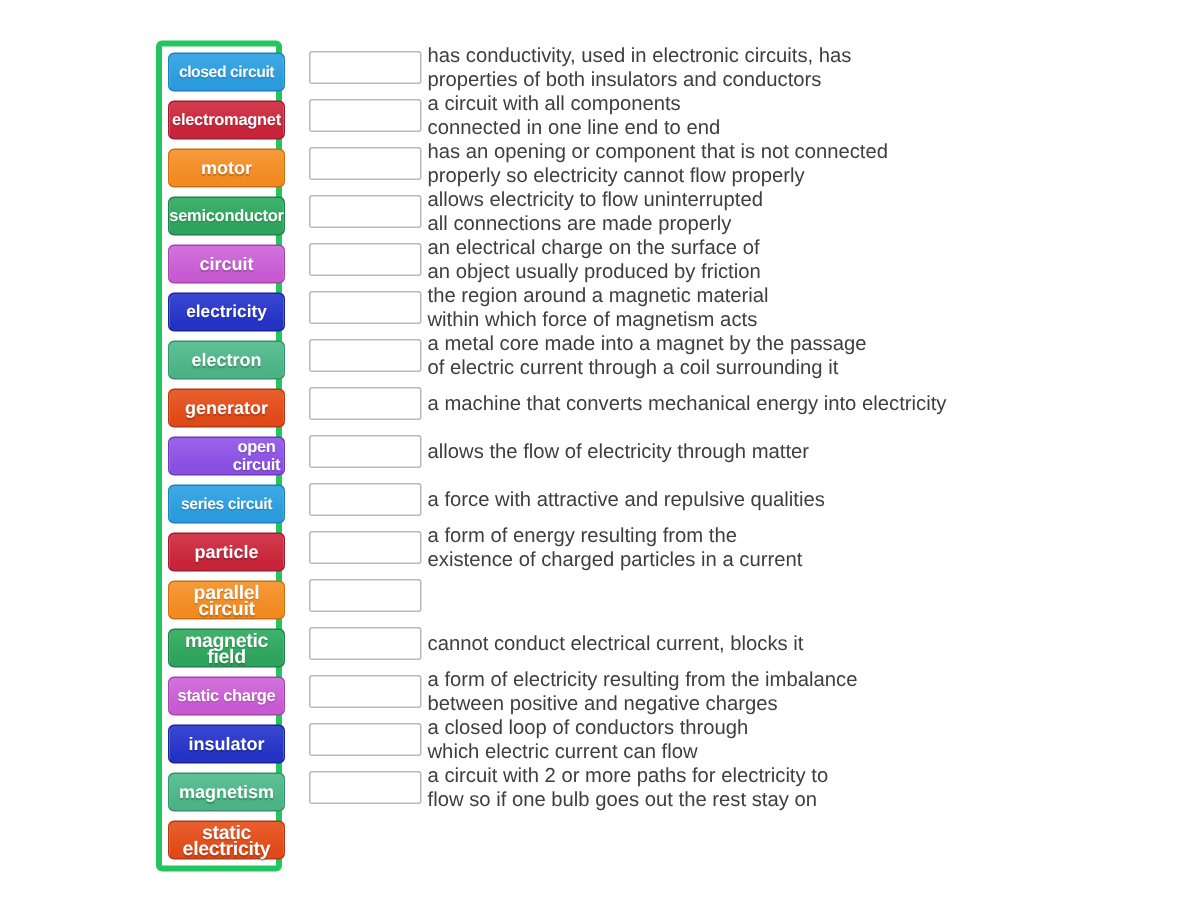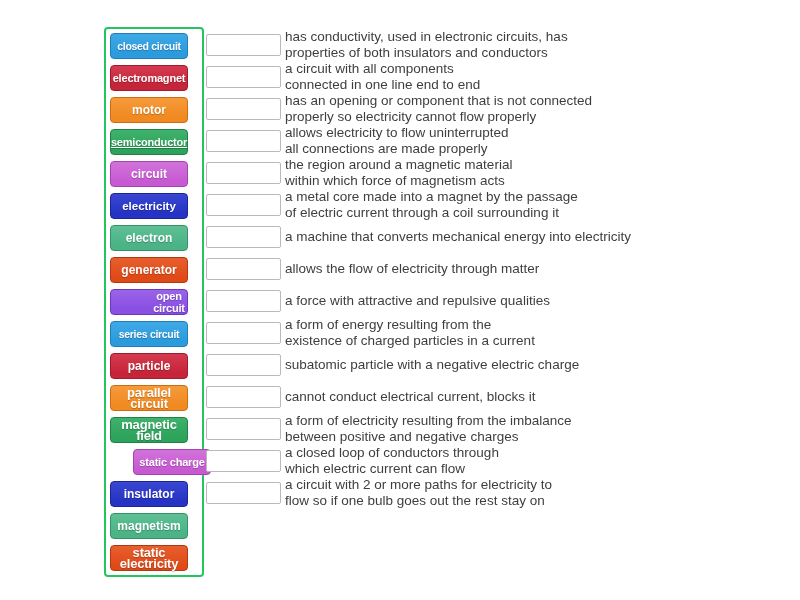--- a/index.html
+++ b/index.html
@@ -15,23 +15,23 @@
     position: relative;
     width: 800px;
     height: 600px;
     background: #ffffff;
   }
   
   .terms-panel {
     position: absolute;
     left: 104px;
     top: 27px;
-    width: 100px;
+    width: 84px;
     box-sizing: border-box;
-    border: 2px solid #22c55e;
+    border: 4px solid #22c55e;
     border-radius: 4px;
     background: #ffffff;
     padding: 4px;
     display: flex;
     flex-direction: column;
     gap: 6px;
   }
   .term-tile {
     width: 78px;
     height: 26px;
@@ -93,21 +93,21 @@
   <div class="terms-panel" id="terms-panel">
       <div class="term-tile t-xs" style="background: linear-gradient(rgb(63, 169, 230) 0%, rgb(43, 155, 221) 80%); border-color: rgb(31, 127, 184);">
     <span class="term-label">closed circuit</span>
   </div>
       <div class="term-tile t-sm" style="background: linear-gradient(rgb(212, 59, 78) 0%, rgb(198, 36, 57) 80%); border-color: rgb(158, 28, 45);">
     <span class="term-label">electromagnet</span>
   </div>
       <div class="term-tile" style="background: linear-gradient(rgb(245, 154, 59) 0%, rgb(241, 138, 33) 80%); border-color: rgb(201, 110, 18);">
     <span class="term-label">motor</span>
   </div>
-      <div class="term-tile t-sm" style="background: linear-gradient(rgb(63, 178, 108) 0%, rgb(46, 163, 92) 80%); border-color: rgb(33, 128, 71); text-decoration: underline;">
+      <div class="term-tile t-sm" style="background: linear-gradient(rgb(63, 178, 108) 0%, rgb(46, 163, 92) 80%); border-color: rgb(33, 128, 71);">
     <span class="term-label">semiconductor</span>
   </div>
       <div class="term-tile" style="background: linear-gradient(rgb(210, 115, 219) 0%, rgb(199, 90, 210) 80%); border-color: rgb(163, 68, 173);">
     <span class="term-label">circuit</span>
   </div>
       <div class="term-tile t-md" style="background: linear-gradient(rgb(58, 71, 209) 0%, rgb(37, 51, 196) 80%); border-color: rgb(26, 37, 152);">
     <span class="term-label">electricity</span>
   </div>
       <div class="term-tile" style="background: linear-gradient(rgb(95, 192, 150) 0%, rgb(75, 179, 134) 80%); border-color: rgb(56, 145, 104);">
     <span class="term-label">electron</span>
@@ -123,21 +123,21 @@
   </div>
       <div class="term-tile" style="background: linear-gradient(rgb(212, 59, 78) 0%, rgb(198, 36, 57) 80%); border-color: rgb(158, 28, 45);">
     <span class="term-label">particle</span>
   </div>
       <div class="term-tile t-multi" style="background: linear-gradient(rgb(245, 154, 59) 0%, rgb(241, 138, 33) 80%); border-color: rgb(201, 110, 18);">
     <span class="term-label">parallel<br>circuit</span>
   </div>
       <div class="term-tile t-multi" style="background: linear-gradient(rgb(63, 178, 108) 0%, rgb(46, 163, 92) 80%); border-color: rgb(33, 128, 71);">
     <span class="term-label">magnetic<br>field</span>
   </div>
-      <div class="term-tile t-sm" style="background: linear-gradient(rgb(210, 115, 219) 0%, rgb(199, 90, 210) 80%); border-color: rgb(163, 68, 173); margin-left: 23px;">
+      <div class="term-tile t-sm" style="background: linear-gradient(rgb(210, 115, 219) 0%, rgb(199, 90, 210) 80%); border-color: rgb(163, 68, 173);">
     <span class="term-label">static charge</span>
   </div>
       <div class="term-tile" style="background: linear-gradient(rgb(58, 71, 209) 0%, rgb(37, 51, 196) 80%); border-color: rgb(26, 37, 152);">
     <span class="term-label">insulator</span>
   </div>
       <div class="term-tile" style="background: linear-gradient(rgb(95, 192, 150) 0%, rgb(75, 179, 134) 80%); border-color: rgb(56, 145, 104);">
     <span class="term-label">magnetism</span>
   </div>
       <div class="term-tile t-multi" style="background: linear-gradient(rgb(232, 95, 46) 0%, rgb(224, 74, 24) 80%); border-color: rgb(177, 57, 16);">
     <span class="term-label">static<br>electricity</span>
@@ -155,20 +155,24 @@
       <div class="match-row">
     <div class="answer-dropzone"></div>
     <div class="definition-text">has an opening or component that is not connected<br>properly so electricity cannot flow properly</div>
   </div>
       <div class="match-row">
     <div class="answer-dropzone"></div>
     <div class="definition-text">allows electricity to flow uninterrupted<br>all connections are made properly</div>
   </div>
       <div class="match-row">
     <div class="answer-dropzone"></div>
+    <div class="definition-text">an electrical charge on the surface of<br>an object usually produced by friction</div>
+  </div>
+      <div class="match-row">
+    <div class="answer-dropzone"></div>
     <div class="definition-text">the region around a magnetic material<br>within which force of magnetism acts</div>
   </div>
       <div class="match-row">
     <div class="answer-dropzone"></div>
     <div class="definition-text">a metal core made into a magnet by the passage<br>of electric current through a coil surrounding it</div>
   </div>
       <div class="match-row">
     <div class="answer-dropzone"></div>
     <div class="definition-text">a machine that converts mechanical energy into electricity</div>
   </div>
@@ -179,21 +183,20 @@
       <div class="match-row">
     <div class="answer-dropzone"></div>
     <div class="definition-text">a force with attractive and repulsive qualities</div>
   </div>
       <div class="match-row">
     <div class="answer-dropzone"></div>
     <div class="definition-text">a form of energy resulting from the<br>existence of charged particles in a current</div>
   </div>
       <div class="match-row">
     <div class="answer-dropzone"></div>
-    <div class="definition-text">subatomic particle with a negative electric charge</div>
   </div>
       <div class="match-row">
     <div class="answer-dropzone"></div>
     <div class="definition-text">cannot conduct electrical current, blocks it</div>
   </div>
       <div class="match-row">
     <div class="answer-dropzone"></div>
     <div class="definition-text">a form of electricity resulting from the imbalance<br>between positive and negative charges</div>
   </div>
       <div class="match-row">

